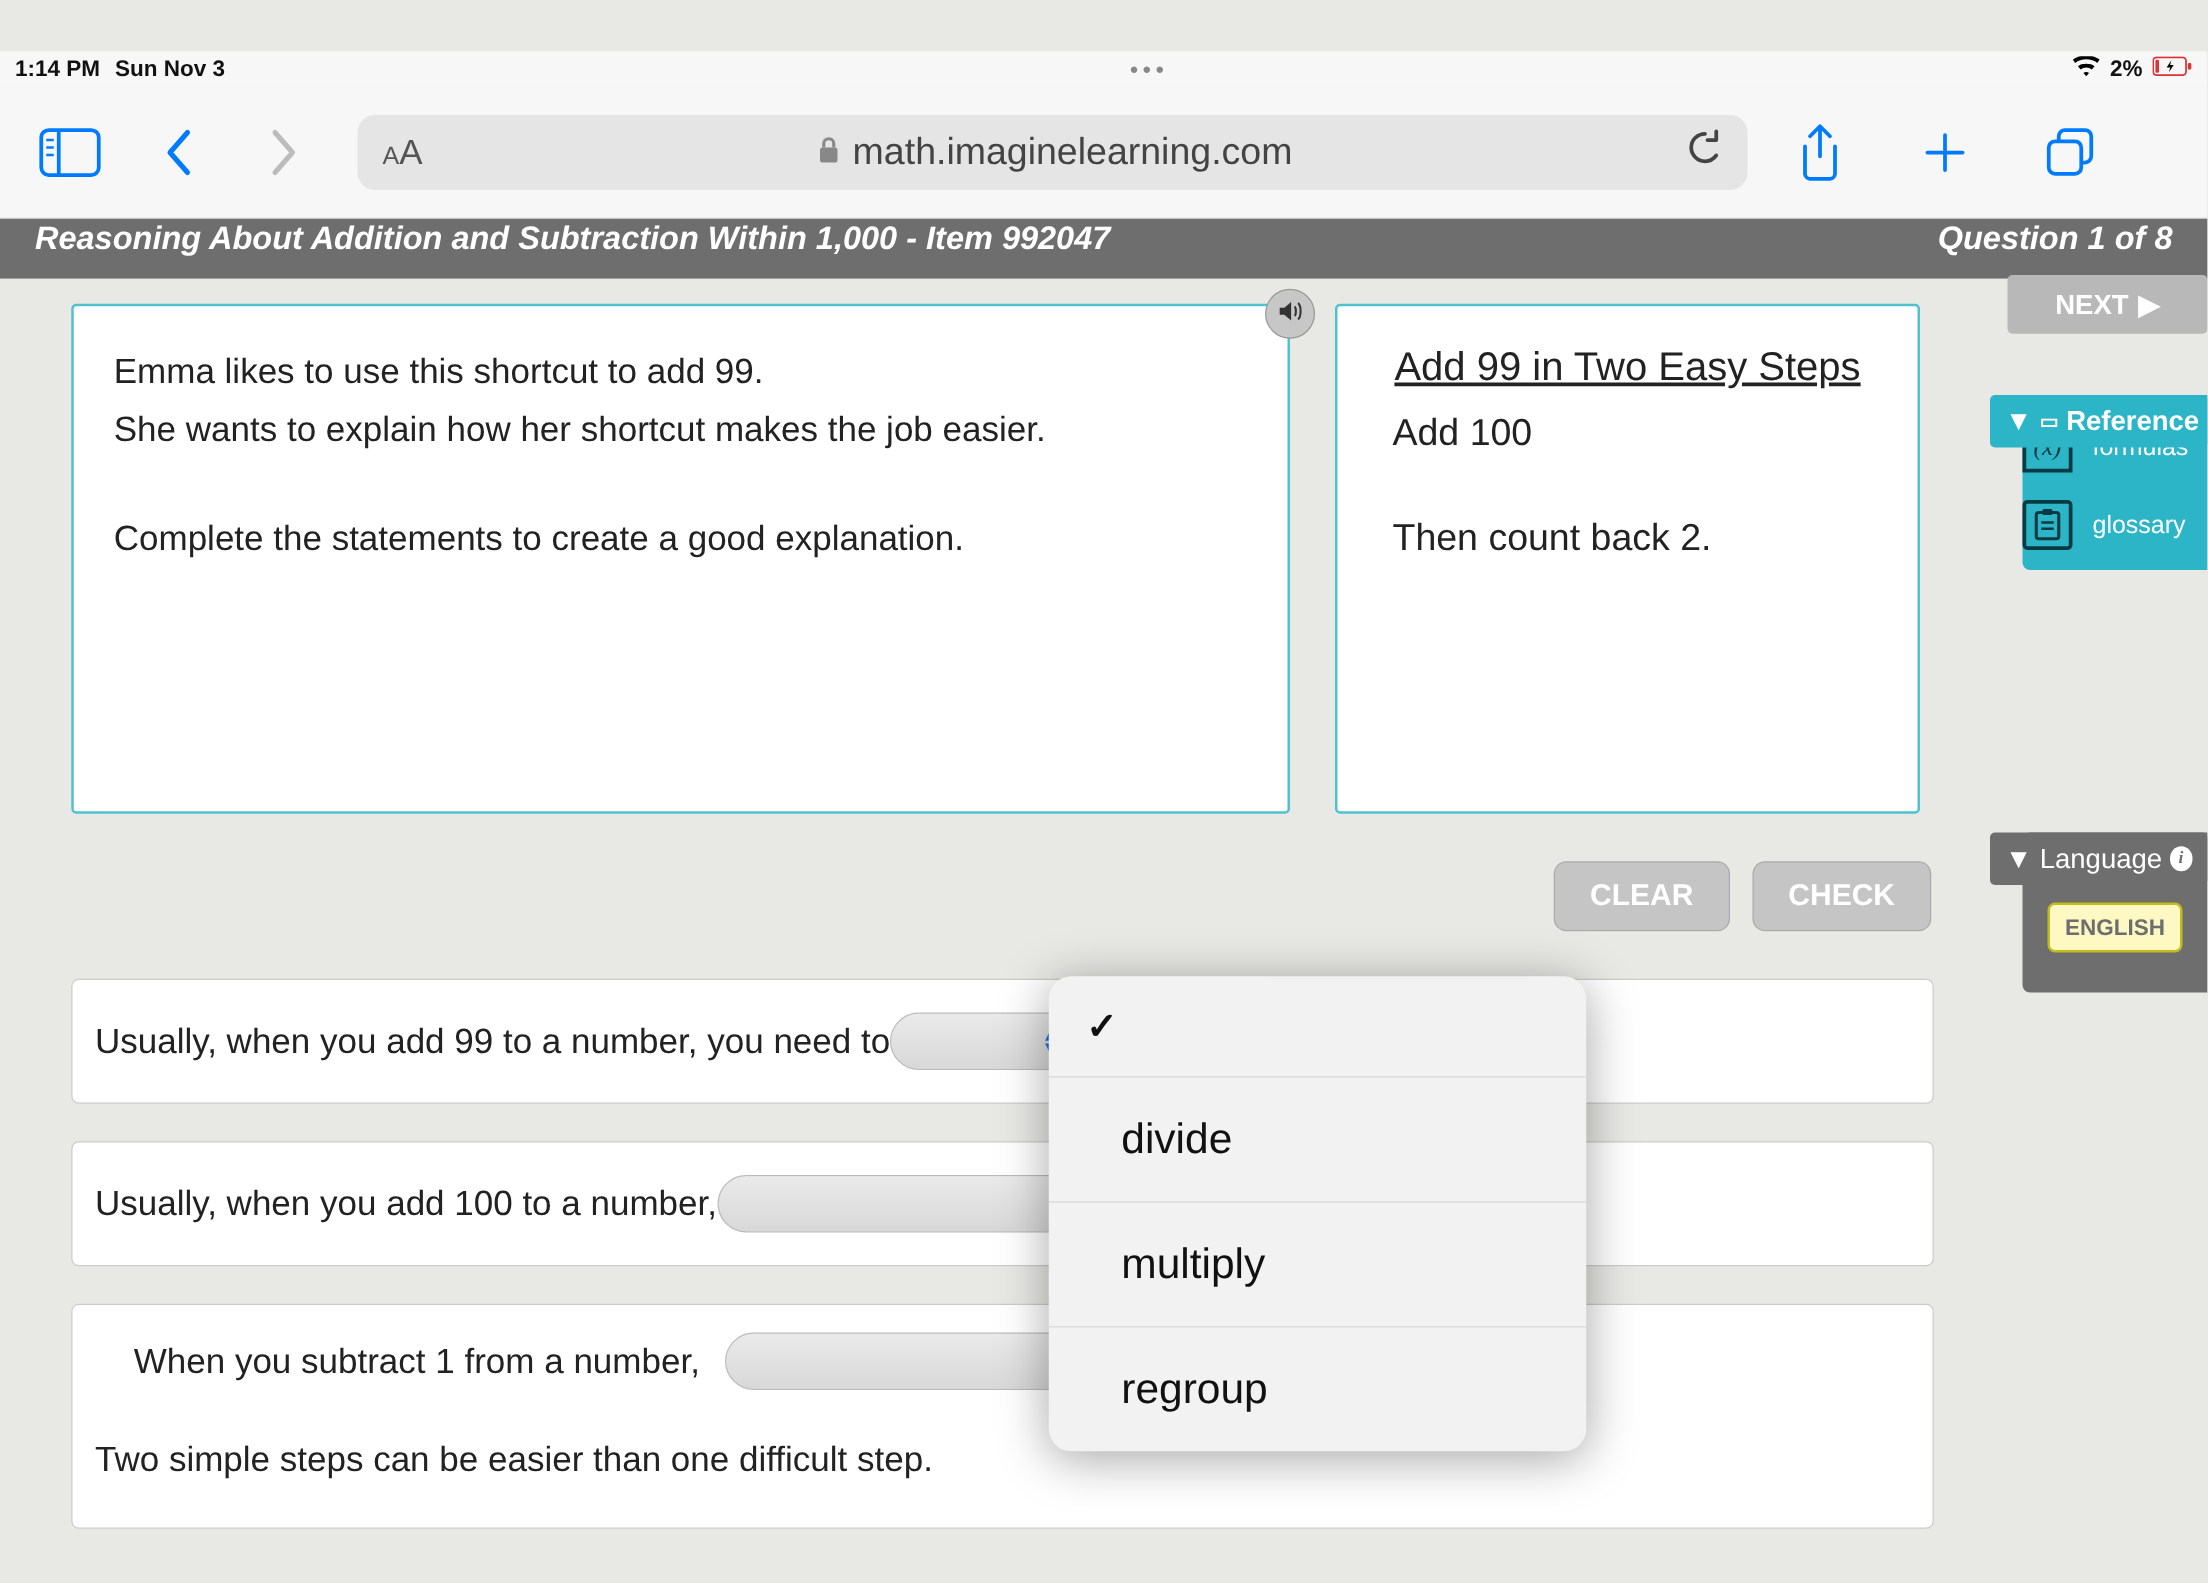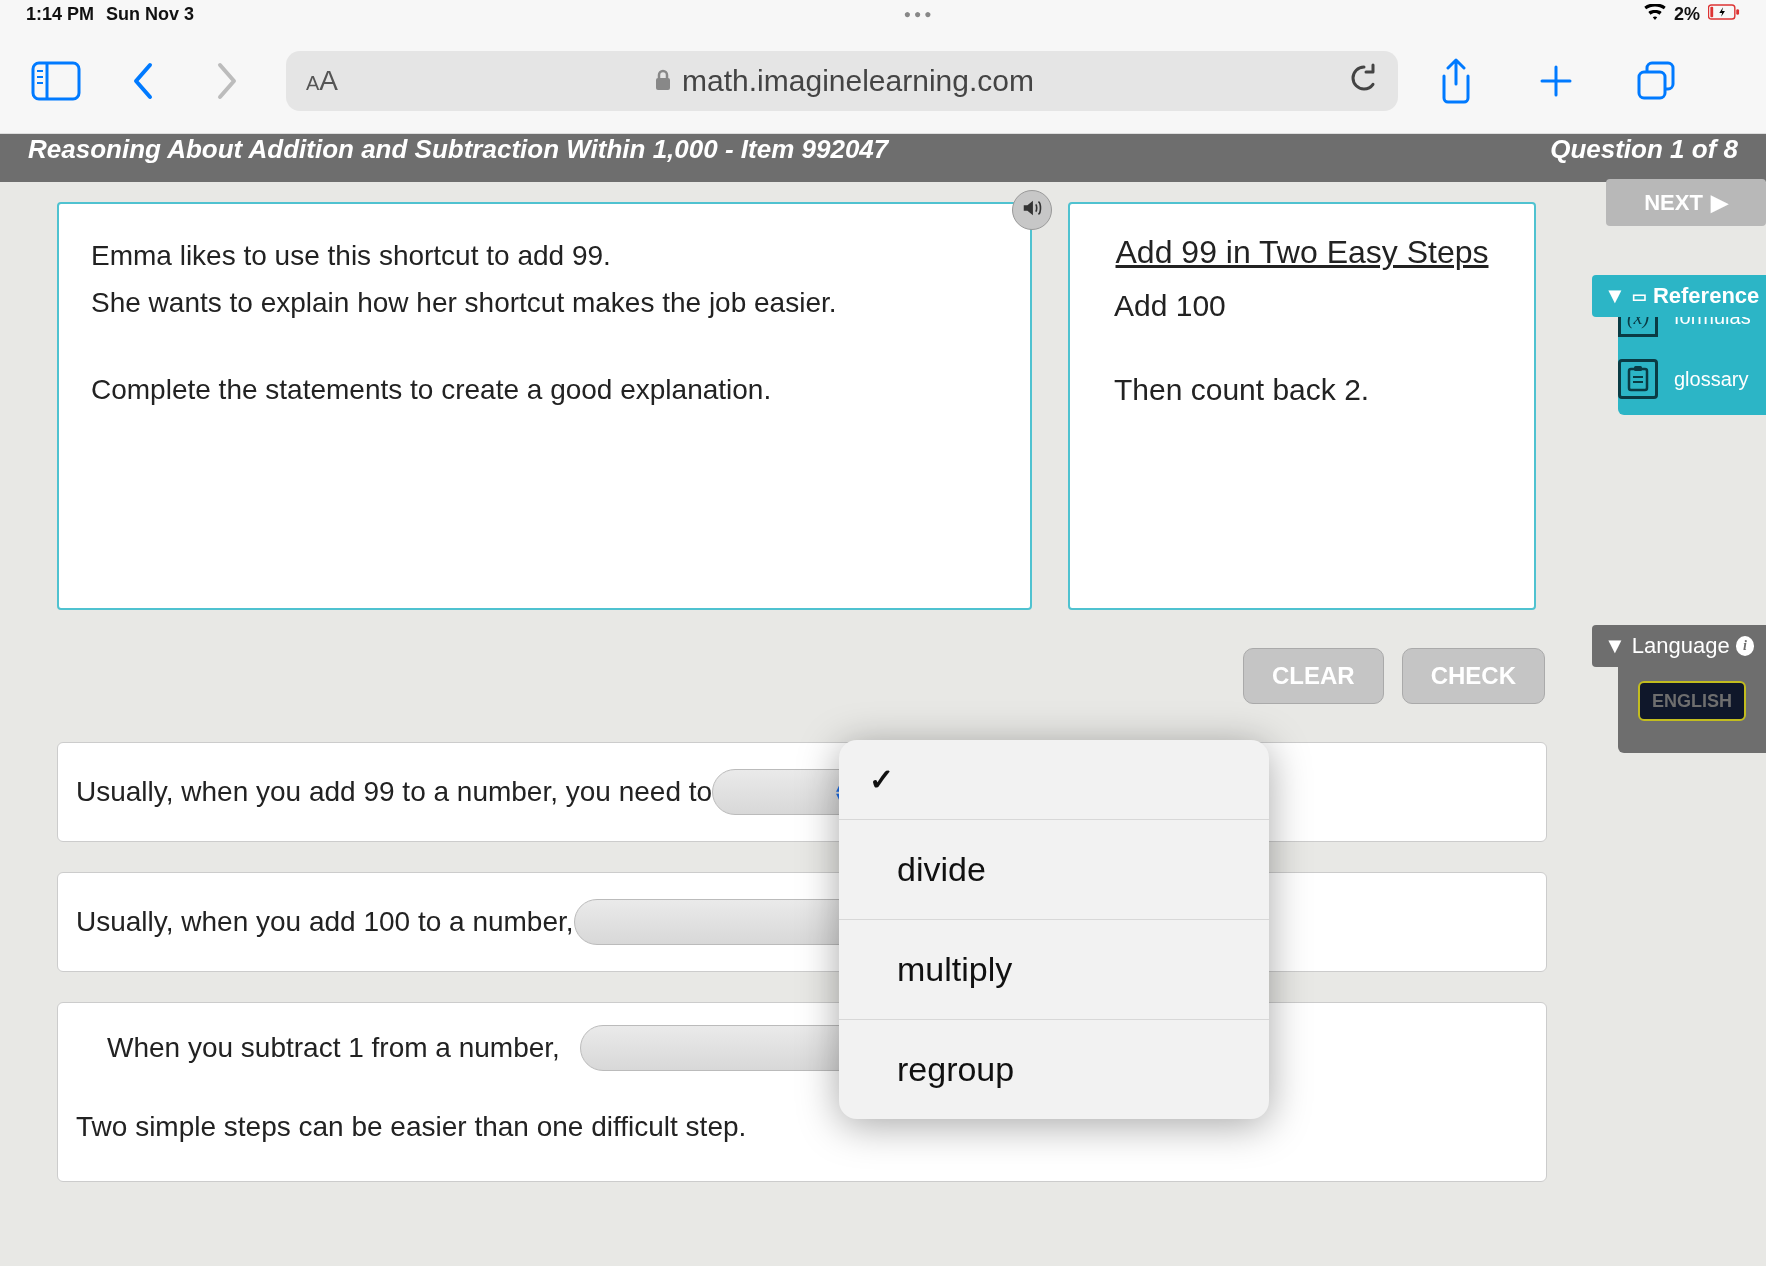--- a/index.html
+++ b/index.html
@@ -10,25 +10,26 @@
       height: 1266px;
       overflow: hidden;
       position: relative;
     }
     
     .status-bar {
       display: flex;
       justify-content: space-between;
       align-items: center;
       height: 28px;
-      padding: 0 26px;
+      padding: 0 12px;
       font-size: 18px;
       font-weight: 600;
       background: #f7f7f7;
       color: #111;
+      margin-top: 41px;
     }
     .status-left { display: flex; gap: 12px; }
     .status-center { font-size: 12px; color: #888; letter-spacing: 3px;}
     .status-right { display: flex; align-items: center; gap: 8px; }
     
     .browser-toolbar {
       display: flex;
       align-items: center;
       height: 106px;
       padding: 0 28px;
@@ -199,21 +200,21 @@
       color: #fff;
       padding: 8px 12px;
       font-size: 22px;
       display: flex;
       align-items:center;
       gap:6px;
       border-radius: 4px;
       width: 174px;
     }
     .lang-btn {
-      background: #0f172a;
+      background: #fef9c3;
       color: #6e6e6e;
       font-weight: 700;
       font-size: 18px;
       padding: 8px 12px;
       border-radius: 6px;
       border: 2px solid #c2bc1e;
       height: 40px;
       display:flex;align-items:center;
     }
     

